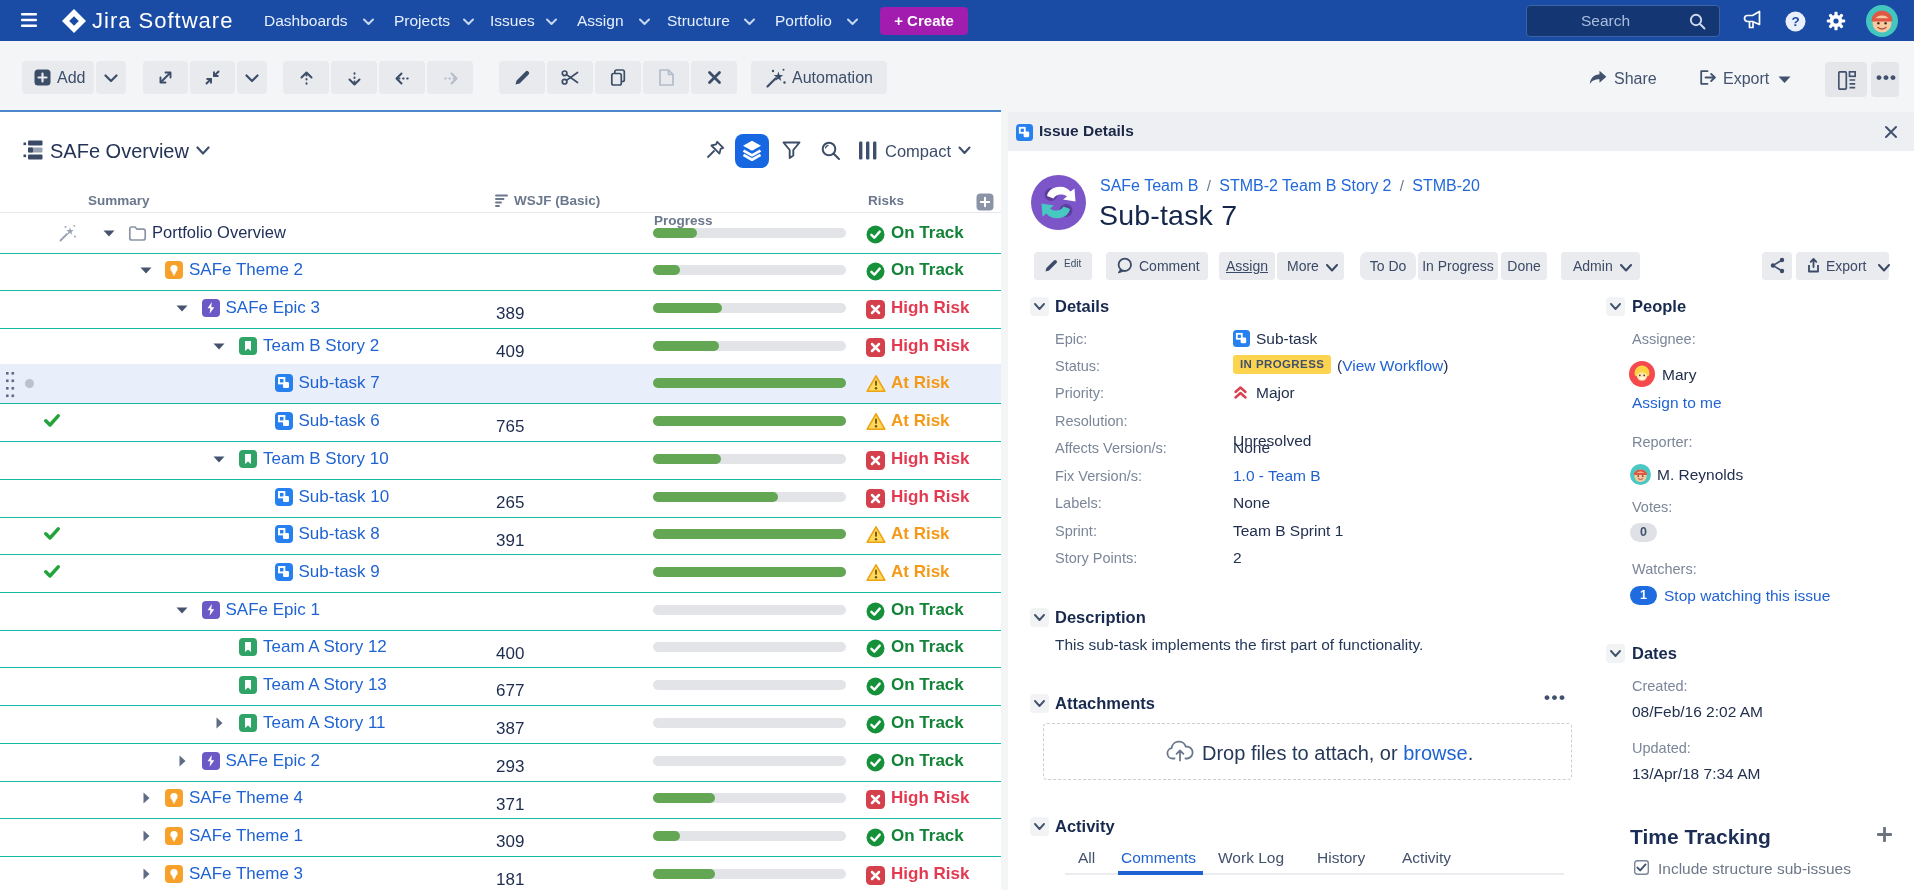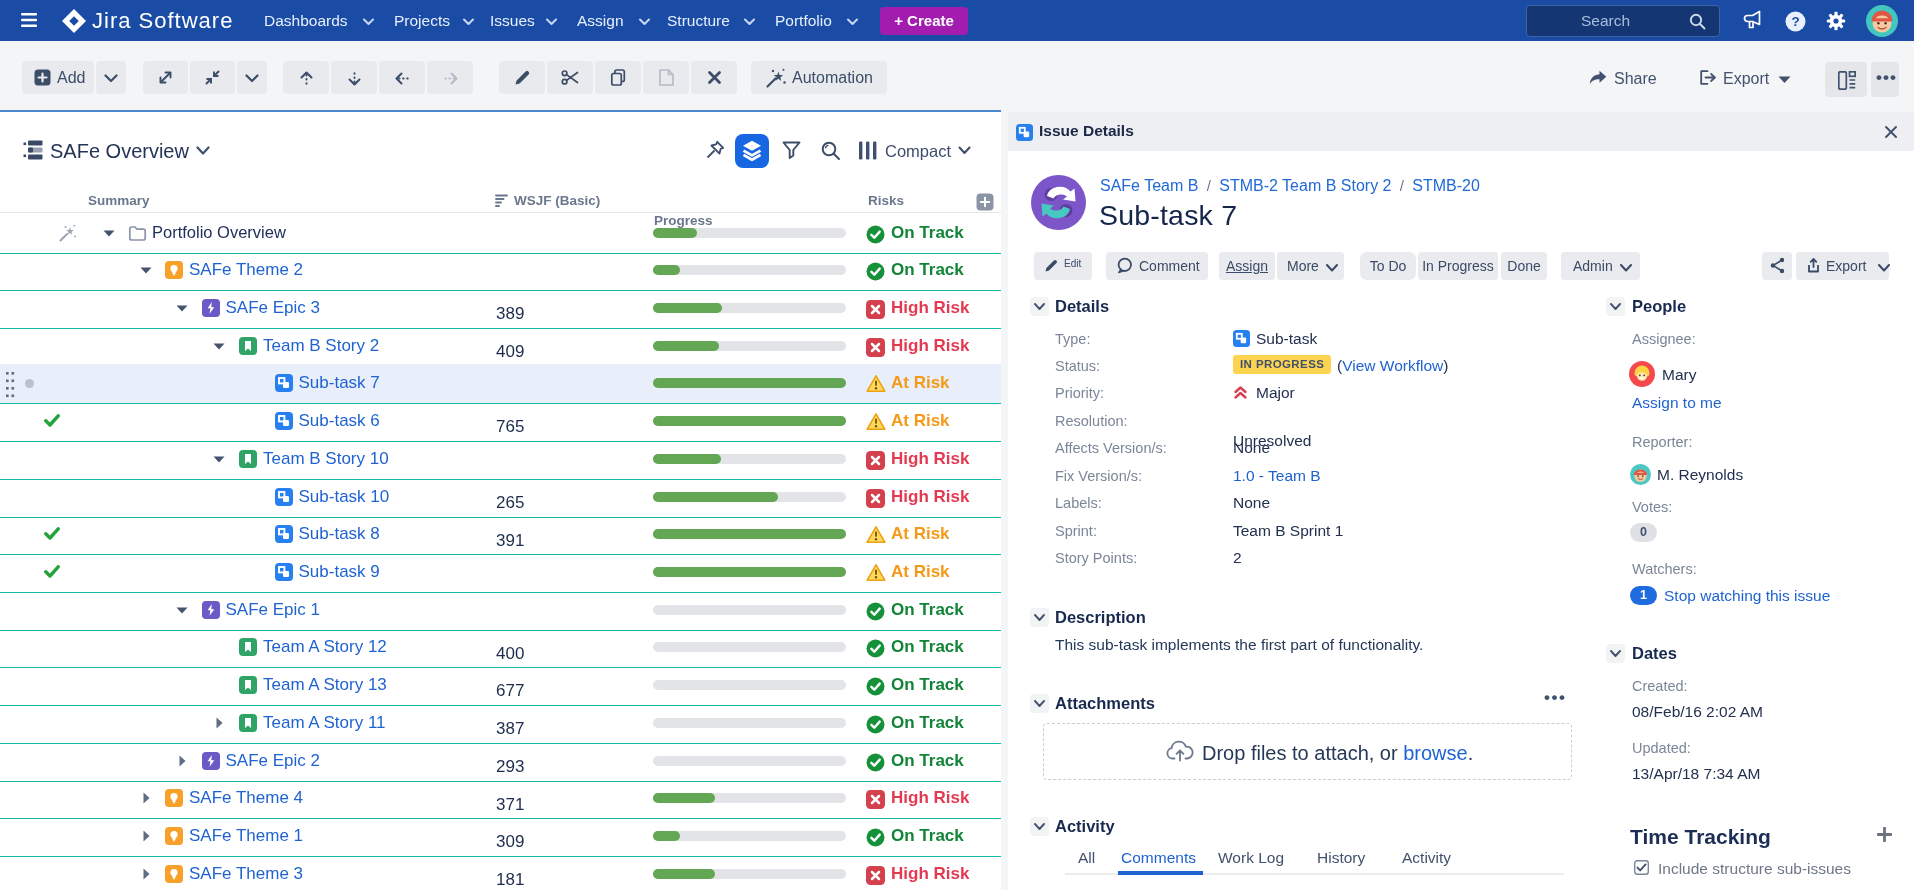--- a/index.html
+++ b/index.html
@@ -696,21 +696,21 @@
   </svg>
 <div class="abs" style="left:1826px;top:258px;font-size:14px;color:#3b4a66">Export</div>
 <svg class="abs" style="left:1878px;top:264px" width="12" height="8" viewBox="0 0 12 8">
     <path d="M1 1 L6 6.5 L11 1" fill="none" stroke="#3b4a66" stroke-width="2" stroke-linecap="round" stroke-linejoin="round"></path>
   </svg>
 <div class="chbtn" style="left:1030px;top:297px"></div>
 <svg class="abs" style="left:1034px;top:303px" width="11" height="8" viewBox="0 0 11 8">
     <path d="M1 1 L5.5 6 L10 1" fill="none" stroke="#44536e" stroke-width="1.9" stroke-linecap="round" stroke-linejoin="round"></path>
   </svg>
 <div class="sech" style="left:1055px;top:297px">Details</div>
-<div class="dl" style="top:330.5px">Type:</div>
+<div class="dl" style="top:330.5px">Epic:</div>
 <div class="dl" style="top:357.9px">Status:</div>
 <div class="dl" style="top:385.4px">Priority:</div>
 <div class="dl" style="top:412.9px">Resolution:</div>
 <div class="dl" style="top:440.3px">Affects Version/s:</div>
 <div class="dl" style="top:467.8px">Fix Version/s:</div>
 <div class="dl" style="top:495.2px">Labels:</div>
 <div class="dl" style="top:522.6px">Sprint:</div>
 <div class="dl" style="top:550.1px">Story Points:</div>
 <svg class="abs" style="left:1233px;top:329.5px" width="17" height="17" viewBox="0 0 17 17">
     <rect width="17" height="17" rx="3.5" fill="#2680f0"></rect>

